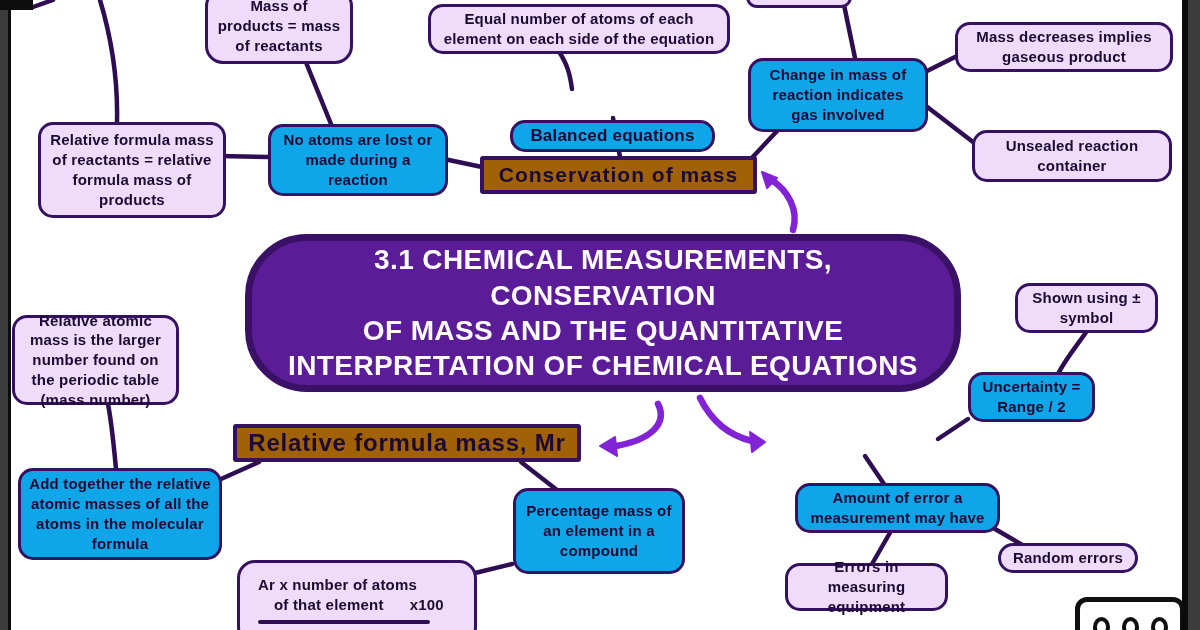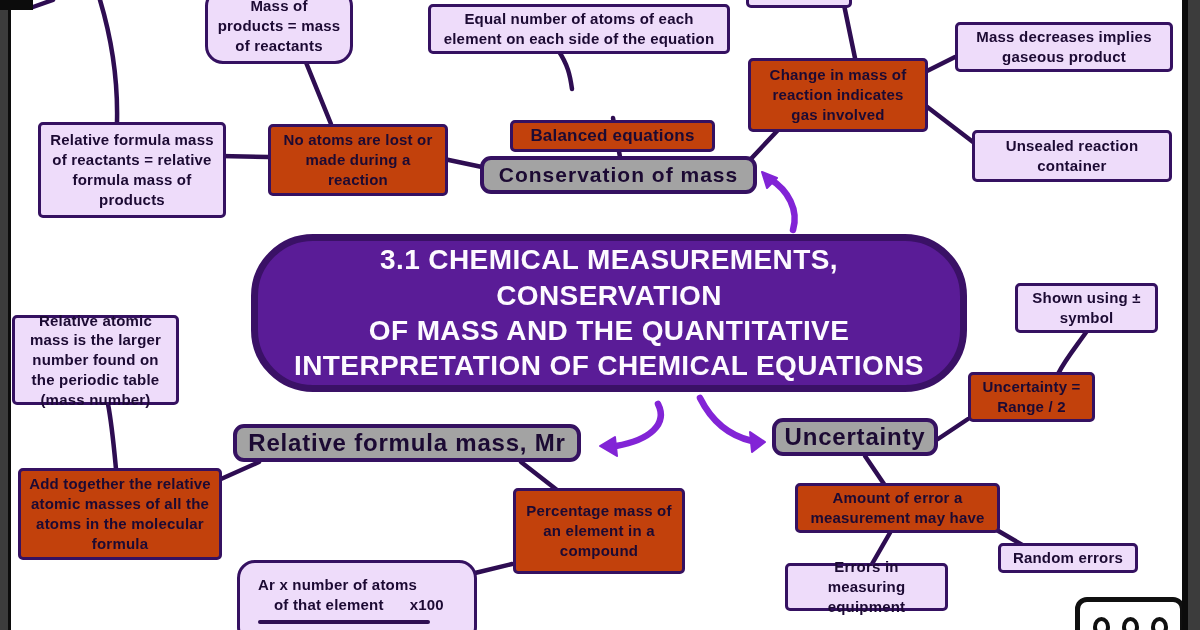--- a/index.html
+++ b/index.html
@@ -22,32 +22,32 @@
   #connector-layer{z-index:1;}
   #arrow-layer{z-index:3;}
   #connector-layer path{stroke:#2e0d52;stroke-width:4.5;fill:none;stroke-linecap:round;}
   #arrow-layer path.stem{stroke:#8224d6;stroke-width:6.5;fill:none;stroke-linecap:round;}
   #arrow-layer path.head{fill:#8224d6;stroke:#8224d6;stroke-width:2;stroke-linejoin:round;}
 
   .node{
     position:absolute;z-index:2;
     box-sizing:border-box;
     border:3px solid #351161;
-    border-radius:5px;
+    border-radius:15px;
     display:flex;align-items:center;justify-content:center;
     text-align:center;
     font-weight:bold;
     color:#1c0a33;
     font-size:15px;line-height:1.32;
     padding:4px 8px;
     letter-spacing:0.2px;
   }
   .light{background:#eedcfa;}
-  .medium{background:#c2410c;}
-  .bright{background:#a3a3a3;border-width:4px;border-radius:11px;}
+  .medium{background:#0ea5e9;}
+  .bright{background:#a16207;border-width:4px;border-radius:3px;}
   .hub{font-size:24px;letter-spacing:0.8px;}
   #node-title{
     background:#5a1c97;
     border:7px solid #3a1166;
     border-radius:62px;
     color:#fdfaff;
     font-size:28px;line-height:1.26;letter-spacing:0.4px;
     flex-direction:column;
     padding:10px 24px;
   }
@@ -109,33 +109,32 @@
   <div class="node light" style="left:972px;top:130px;width:200px;height:52px;">Unsealed reaction container</div>
 
   <div class="node medium" id="node-balanced" style="left:510px;top:88px;width:205px;height:32px;margin-top:32px;">Balanced equations</div>
 
   <div class="node bright hub" id="node-conservation" style="left:480px;top:156px;width:277px;height:38px;">Conservation of mass</div>
 
   <div class="node medium" style="left:268px;top:124px;width:180px;height:72px;">No atoms are lost or made during a reaction</div>
 
   <div class="node light" style="left:38px;top:122px;width:188px;height:96px;">Relative formula mass of reactants = relative formula mass of products</div>
 
-  <div class="node" id="node-title" style="left:251px;top:234px;width:716px;height:158px;">
+  <div class="node" id="node-title" style="left:245px;top:234px;width:716px;height:158px;">
     <div>3.1 CHEMICAL MEASUREMENTS, CONSERVATION</div>
     <div>OF MASS AND THE QUANTITATIVE</div>
     <div>INTERPRETATION OF CHEMICAL EQUATIONS</div>
   </div>
 
   <div class="node light" style="left:1015px;top:283px;width:143px;height:50px;">Shown using ± symbol</div>
 
   <div class="node medium" style="left:968px;top:372px;width:127px;height:50px;">Uncertainty = Range / 2</div>
 
   <div class="node bright hub" style="left:233px;top:424px;width:348px;height:38px;">Relative formula mass, Mr</div>
 
-  <div class="node bright hub" style="left:772px;top:418px;width:166px;height:38px;">Uncertainty</div>
 
   <div class="node light" style="left:12px;top:315px;width:167px;height:90px;">Relative atomic mass is the larger number found on the periodic table (mass number)</div>
 
   <div class="node medium" style="left:18px;top:468px;width:204px;height:92px;">Add together the relative atomic masses of all the atoms in the molecular formula</div>
 
   <div class="node medium" style="left:513px;top:488px;width:172px;height:86px;">Percentage mass of an element in a compound</div>
 
   <div class="node light" id="node-ar" style="left:237px;top:560px;width:240px;height:85px;">
     <div>
       <div>Ar x number of atoms</div>

